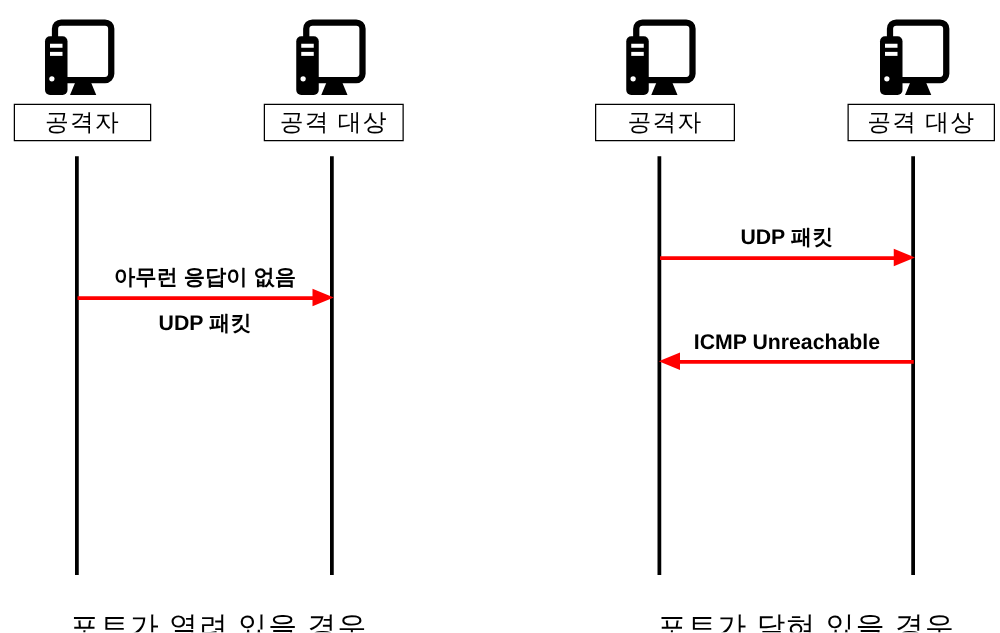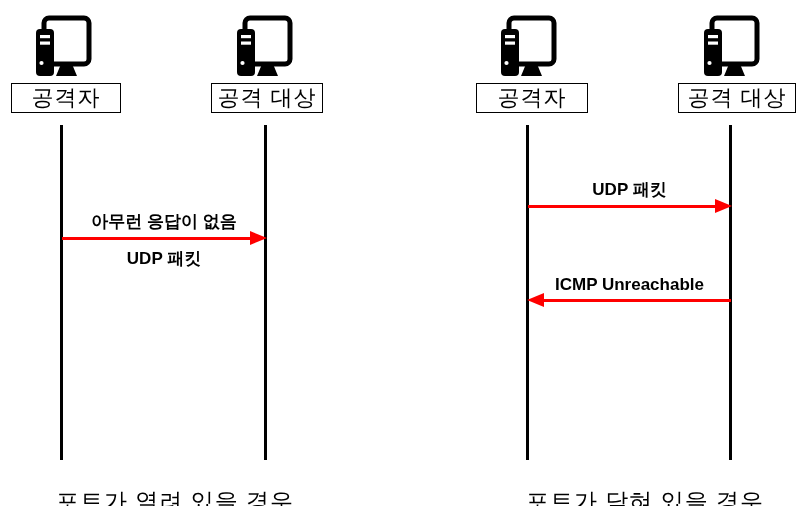--- a/index.html
+++ b/index.html
@@ -9,21 +9,21 @@
   }
   .diagram{position:absolute;top:0;height:506px;}
   .diagram.left{left:0;width:345px;}
   .diagram.right{left:465px;width:335px;}
 
   .pc{position:absolute;width:60px;height:64px;}
   .actor-box{
     position:absolute;top:83px;height:30px;box-sizing:border-box;
     border:1.5px solid var(--ink,#111);background:#fff;
     display:flex;align-items:center;justify-content:center;
-    font-size:22px;letter-spacing:1px;white-space:nowrap;
+    font-size:19px;letter-spacing:1px;white-space:nowrap;
   }
   .lifeline{position:absolute;top:125px;width:3px;height:335px;background:var(--ink,#000);}
 
   .msg{position:absolute;height:3px;}
   .msg .line{position:absolute;top:0;height:3px;background:var(--arrow,#ff0000);}
   .msg.dir-right .line{left:0;right:10px;}
   .msg.dir-left  .line{left:10px;right:0;}
   .msg .head{position:absolute;top:-6px;width:0;height:0;}
   .msg.dir-right .head{right:-1px;border-top:7.5px solid transparent;border-bottom:7.5px solid transparent;border-left:17px solid var(--arrow,#ff0000);}
   .msg.dir-left  .head{left:-1px;border-top:7.5px solid transparent;border-bottom:7.5px solid transparent;border-right:17px solid var(--arrow,#ff0000);}
@@ -99,21 +99,21 @@
 
     <div class="lifeline" style="left:61px"></div>
     <div class="lifeline" style="left:264px"></div>
 
     <div class="msg dir-right" style="left:63px;width:203px;top:205px">
       <div class="label-above">UDP 패킷</div>
       <div class="line"></div>
       <div class="head"></div>
     </div>
 
-    <div class="msg dir-left" style="left:63px;width:203px;top:299px">
+    <div class="msg dir-left" style="left:63px;width:203px;top:288px">
       <div class="label-above">ICMP Unreachable</div>
       <div class="line"></div>
       <div class="head"></div>
     </div>
 
     <div class="caption" style="left:30px">포트가 닫혀 있을 경우</div>
   </section>
 
 </div>
 

